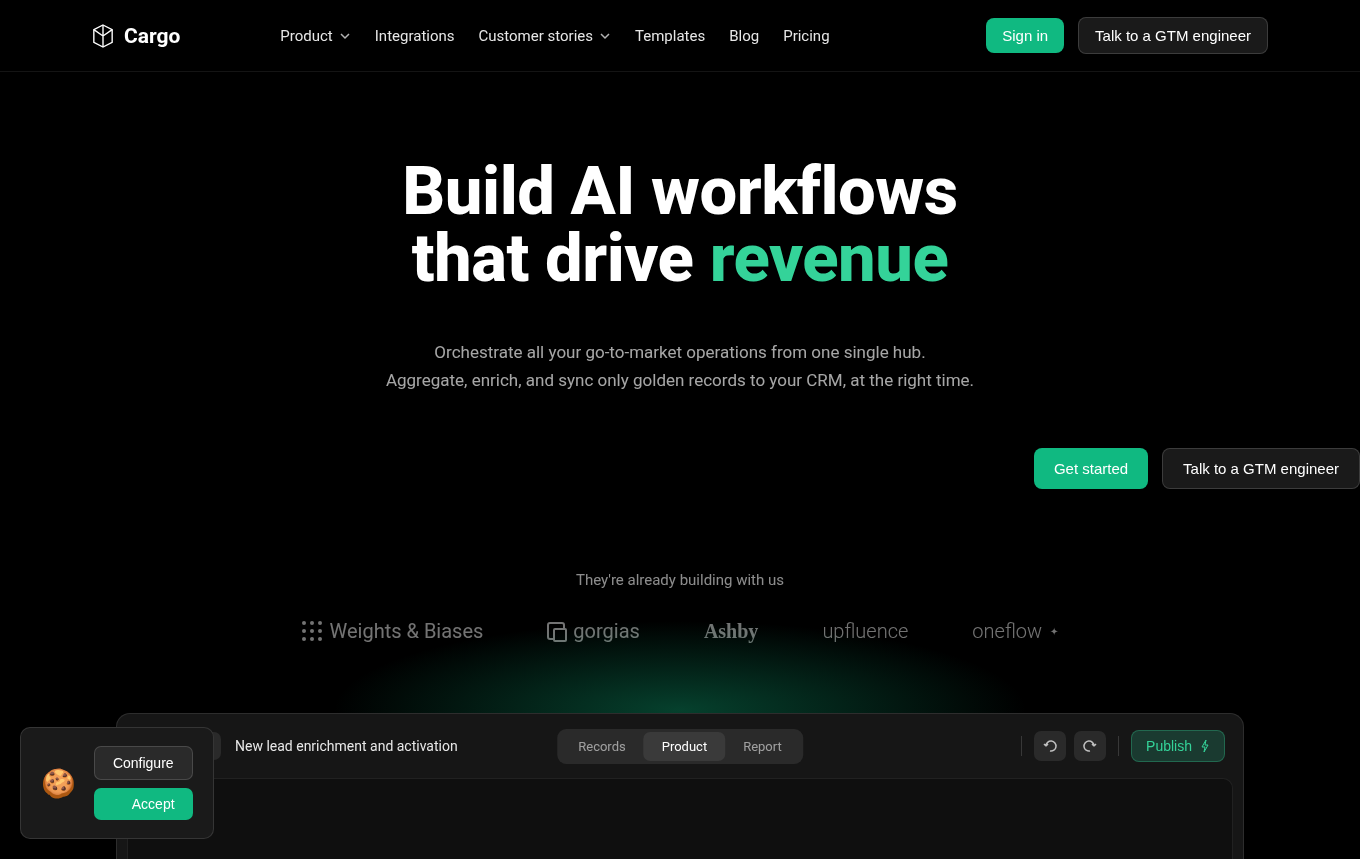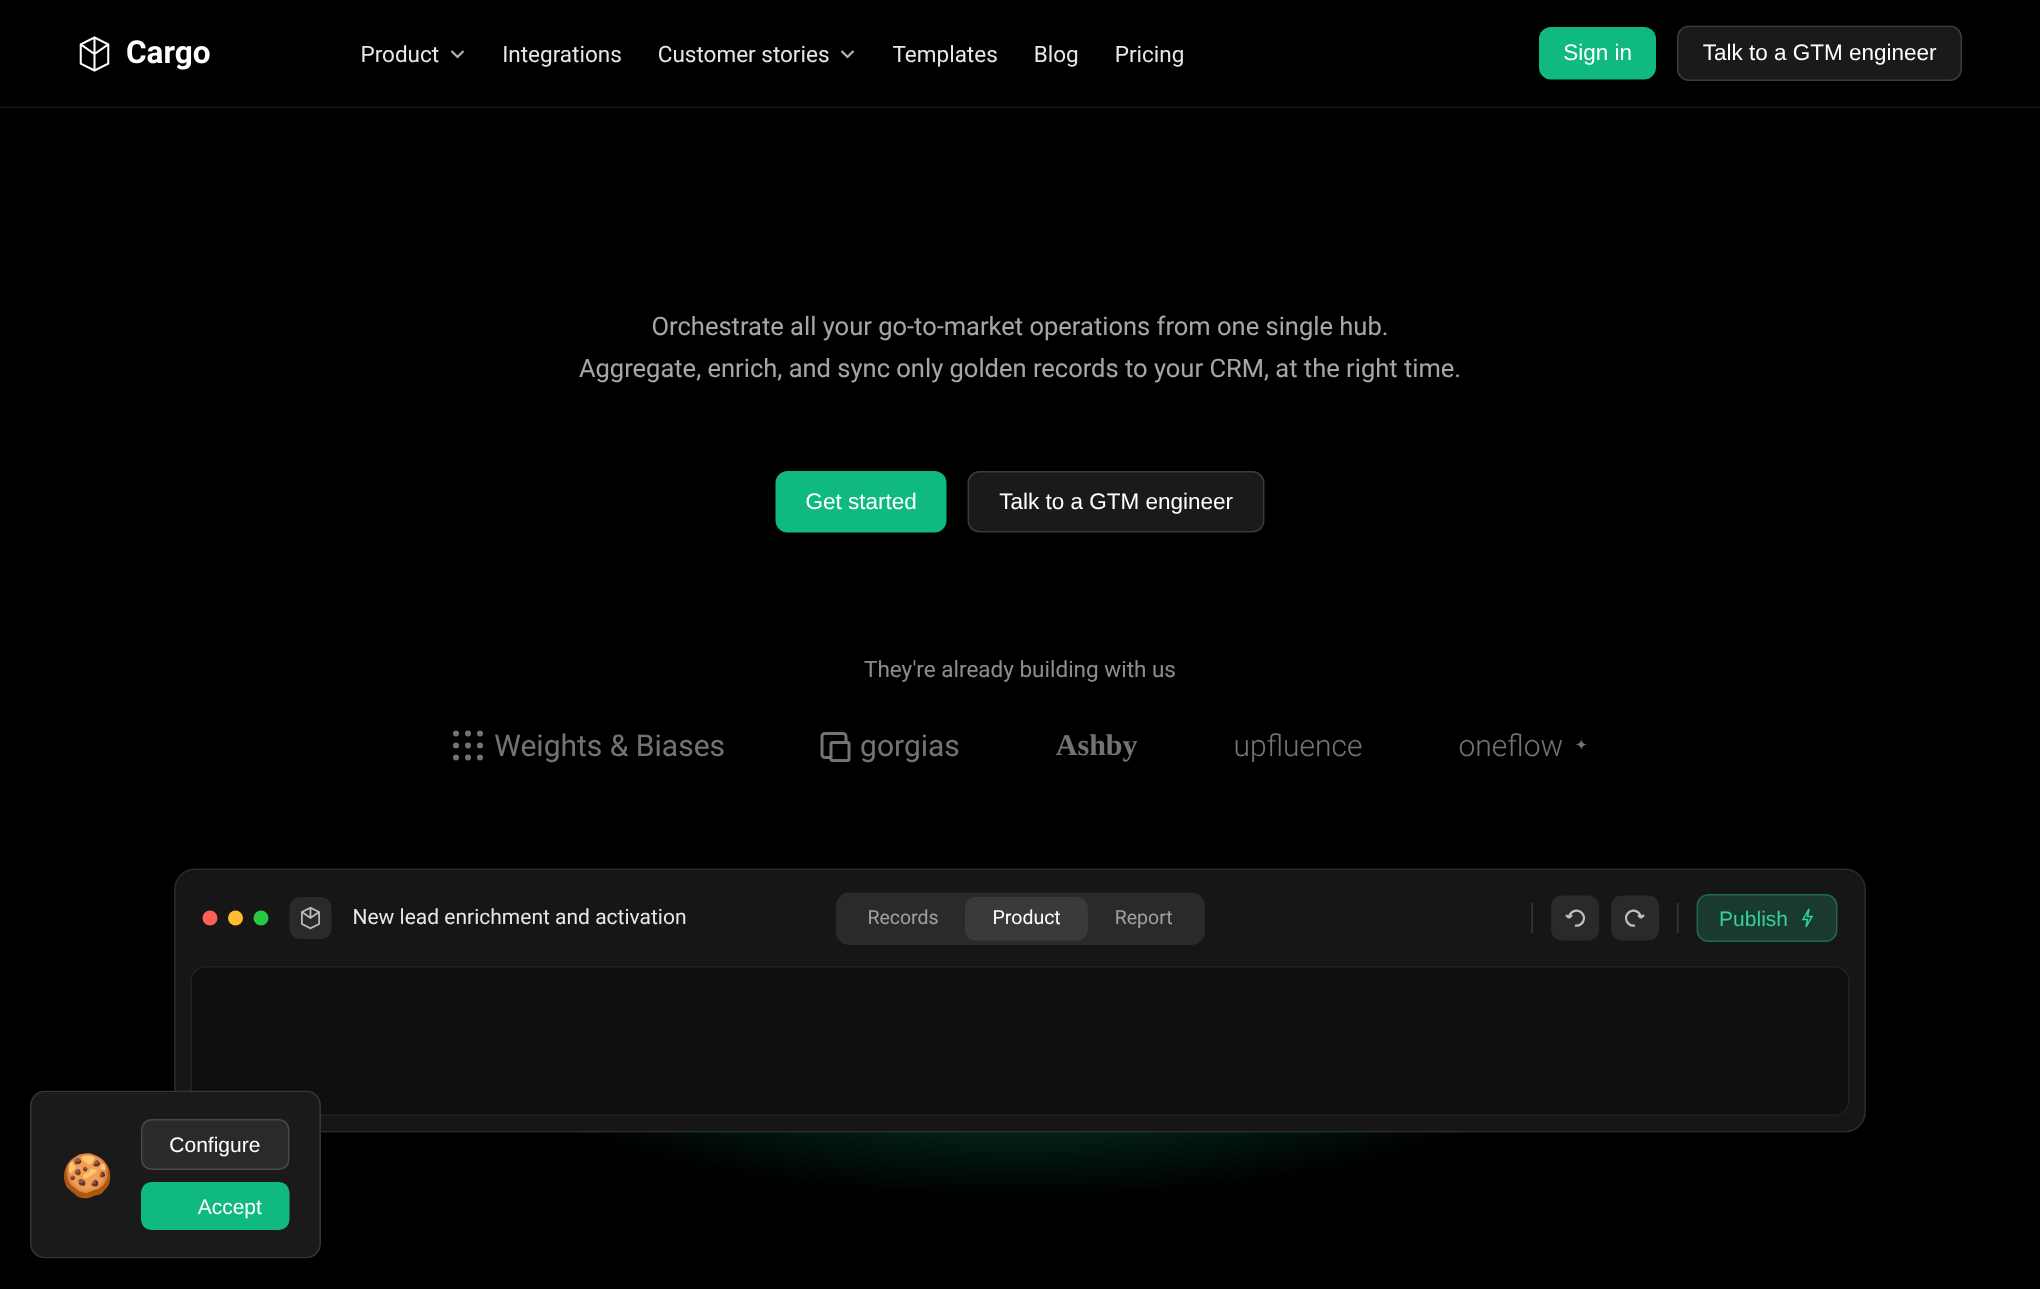--- a/index.html
+++ b/index.html
@@ -16,21 +16,21 @@
       height: 859px;
       overflow: hidden;
       position: relative;
     }
     
     
     .header {
       display: flex;
       align-items: center;
       justify-content: space-between;
-      padding: 17px 52px;
+      padding: 17px 92px;
       border-bottom: 1px solid rgba(255,255,255,0.08);
     }
     
     .header-left {
       display: flex;
       align-items: center;
       gap: 100px;
     }
     
     .logo {
@@ -120,21 +120,21 @@
       margin-top: 46px;
       font-size: 17px;
       color: rgba(255,255,255,0.65);
       line-height: 1.65;
       text-align: center;
     }
     
     .hero-ctas {
       margin-top: 54px;
       display: flex;
-      justify-content: center;
+      justify-content: flex-end;
       gap: 14px;
     }
     
     .hero-ctas .btn {
       padding: 11px 20px;
       font-size: 15px;
     }
     
     .social-proof {
       margin-top: 82px;
@@ -427,20 +427,24 @@
       </div>
     </nav>
   </div>
   <div class="header-right">
     <button class="btn btn-primary">Sign in</button>
     <button class="btn btn-secondary">Talk to a GTM engineer</button>
   </div>
 </header>
 
 <section class="hero">
+  <h1 class="hero-title">
+    <span>Build AI workflows</span><br>
+    <span>that drive </span><span class="hero-title-accent">revenue</span>
+  </h1>
   <p class="hero-subtitle">
     <span>Orchestrate all your go-to-market operations from one single hub.</span><br>
     <span>Aggregate, enrich, and sync only golden records to your CRM, at the right time.</span>
   </p>
   <div class="hero-ctas">
     <button class="btn btn-primary">Get started</button>
     <button class="btn btn-dark">Talk to a GTM engineer</button>
   </div>
 
   <div class="social-proof">

